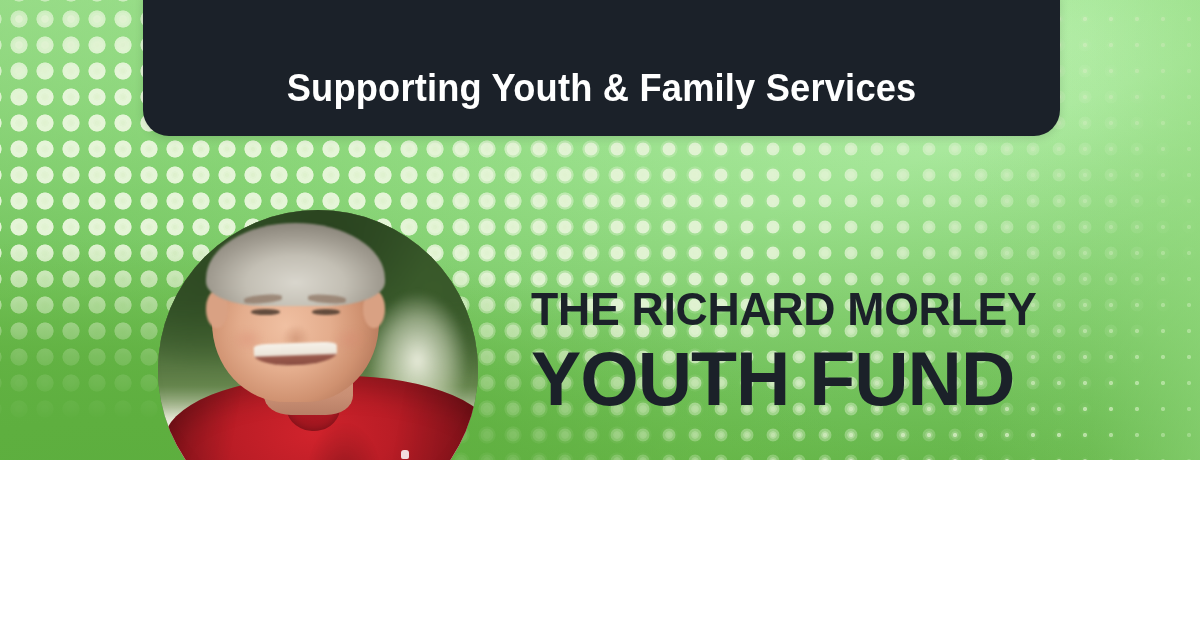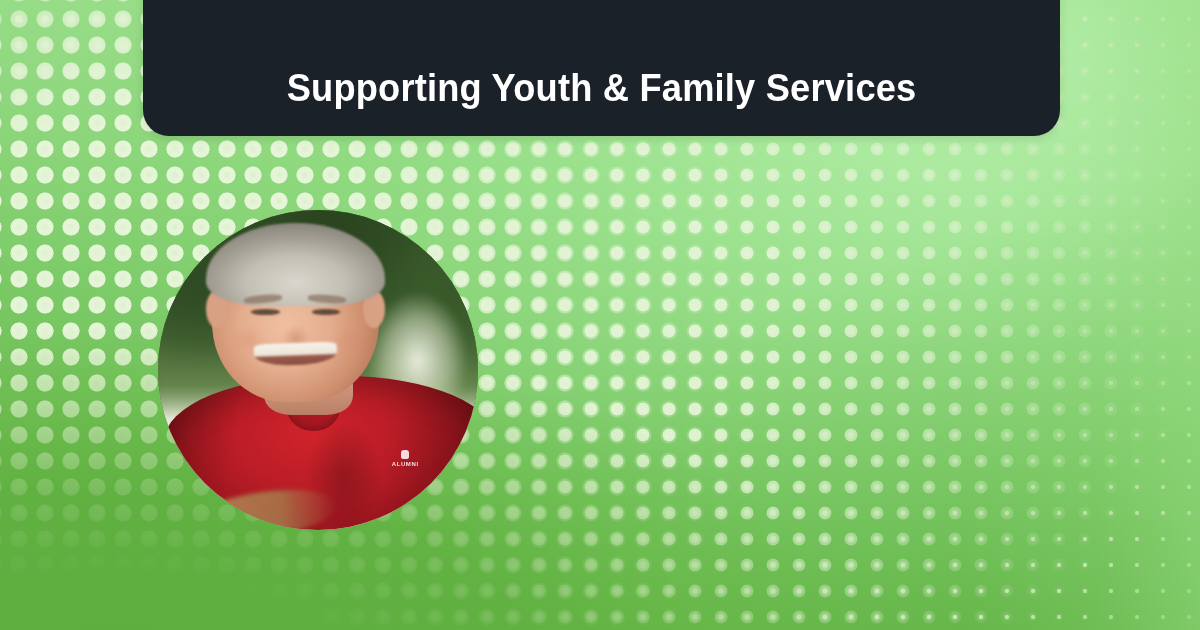--- a/index.html
+++ b/index.html
@@ -7,21 +7,21 @@
     padding: 0;
     background: #ffffff;
   }
   body {
     font-family: "Liberation Sans", sans-serif;
   }
 
   .poster {
     position: relative;
     width: 1200px;
-    height: 630px;
+    height: 460px;
     overflow: hidden;
     background: #84cc16;
   }
 
   
   .bg-gradient {
     position: absolute;
     inset: 0;
     background:
       radial-gradient(ellipse 130% 120% at 86% 8%,
@@ -423,14 +423,18 @@
 
       <div class="ph-logo">
         <span class="mark"></span>
         <span>ALUMNI</span>
       </div>
 
       <div class="photo-softness"></div>
     </div>
   </div>
 
+  <div class="title-block">
+    <div class="title-line1">THE RICHARD MORLEY</div>
+    <div class="title-line2">YOUTH FUND</div>
+  </div>
 
 </div>
 
 </body></html>

